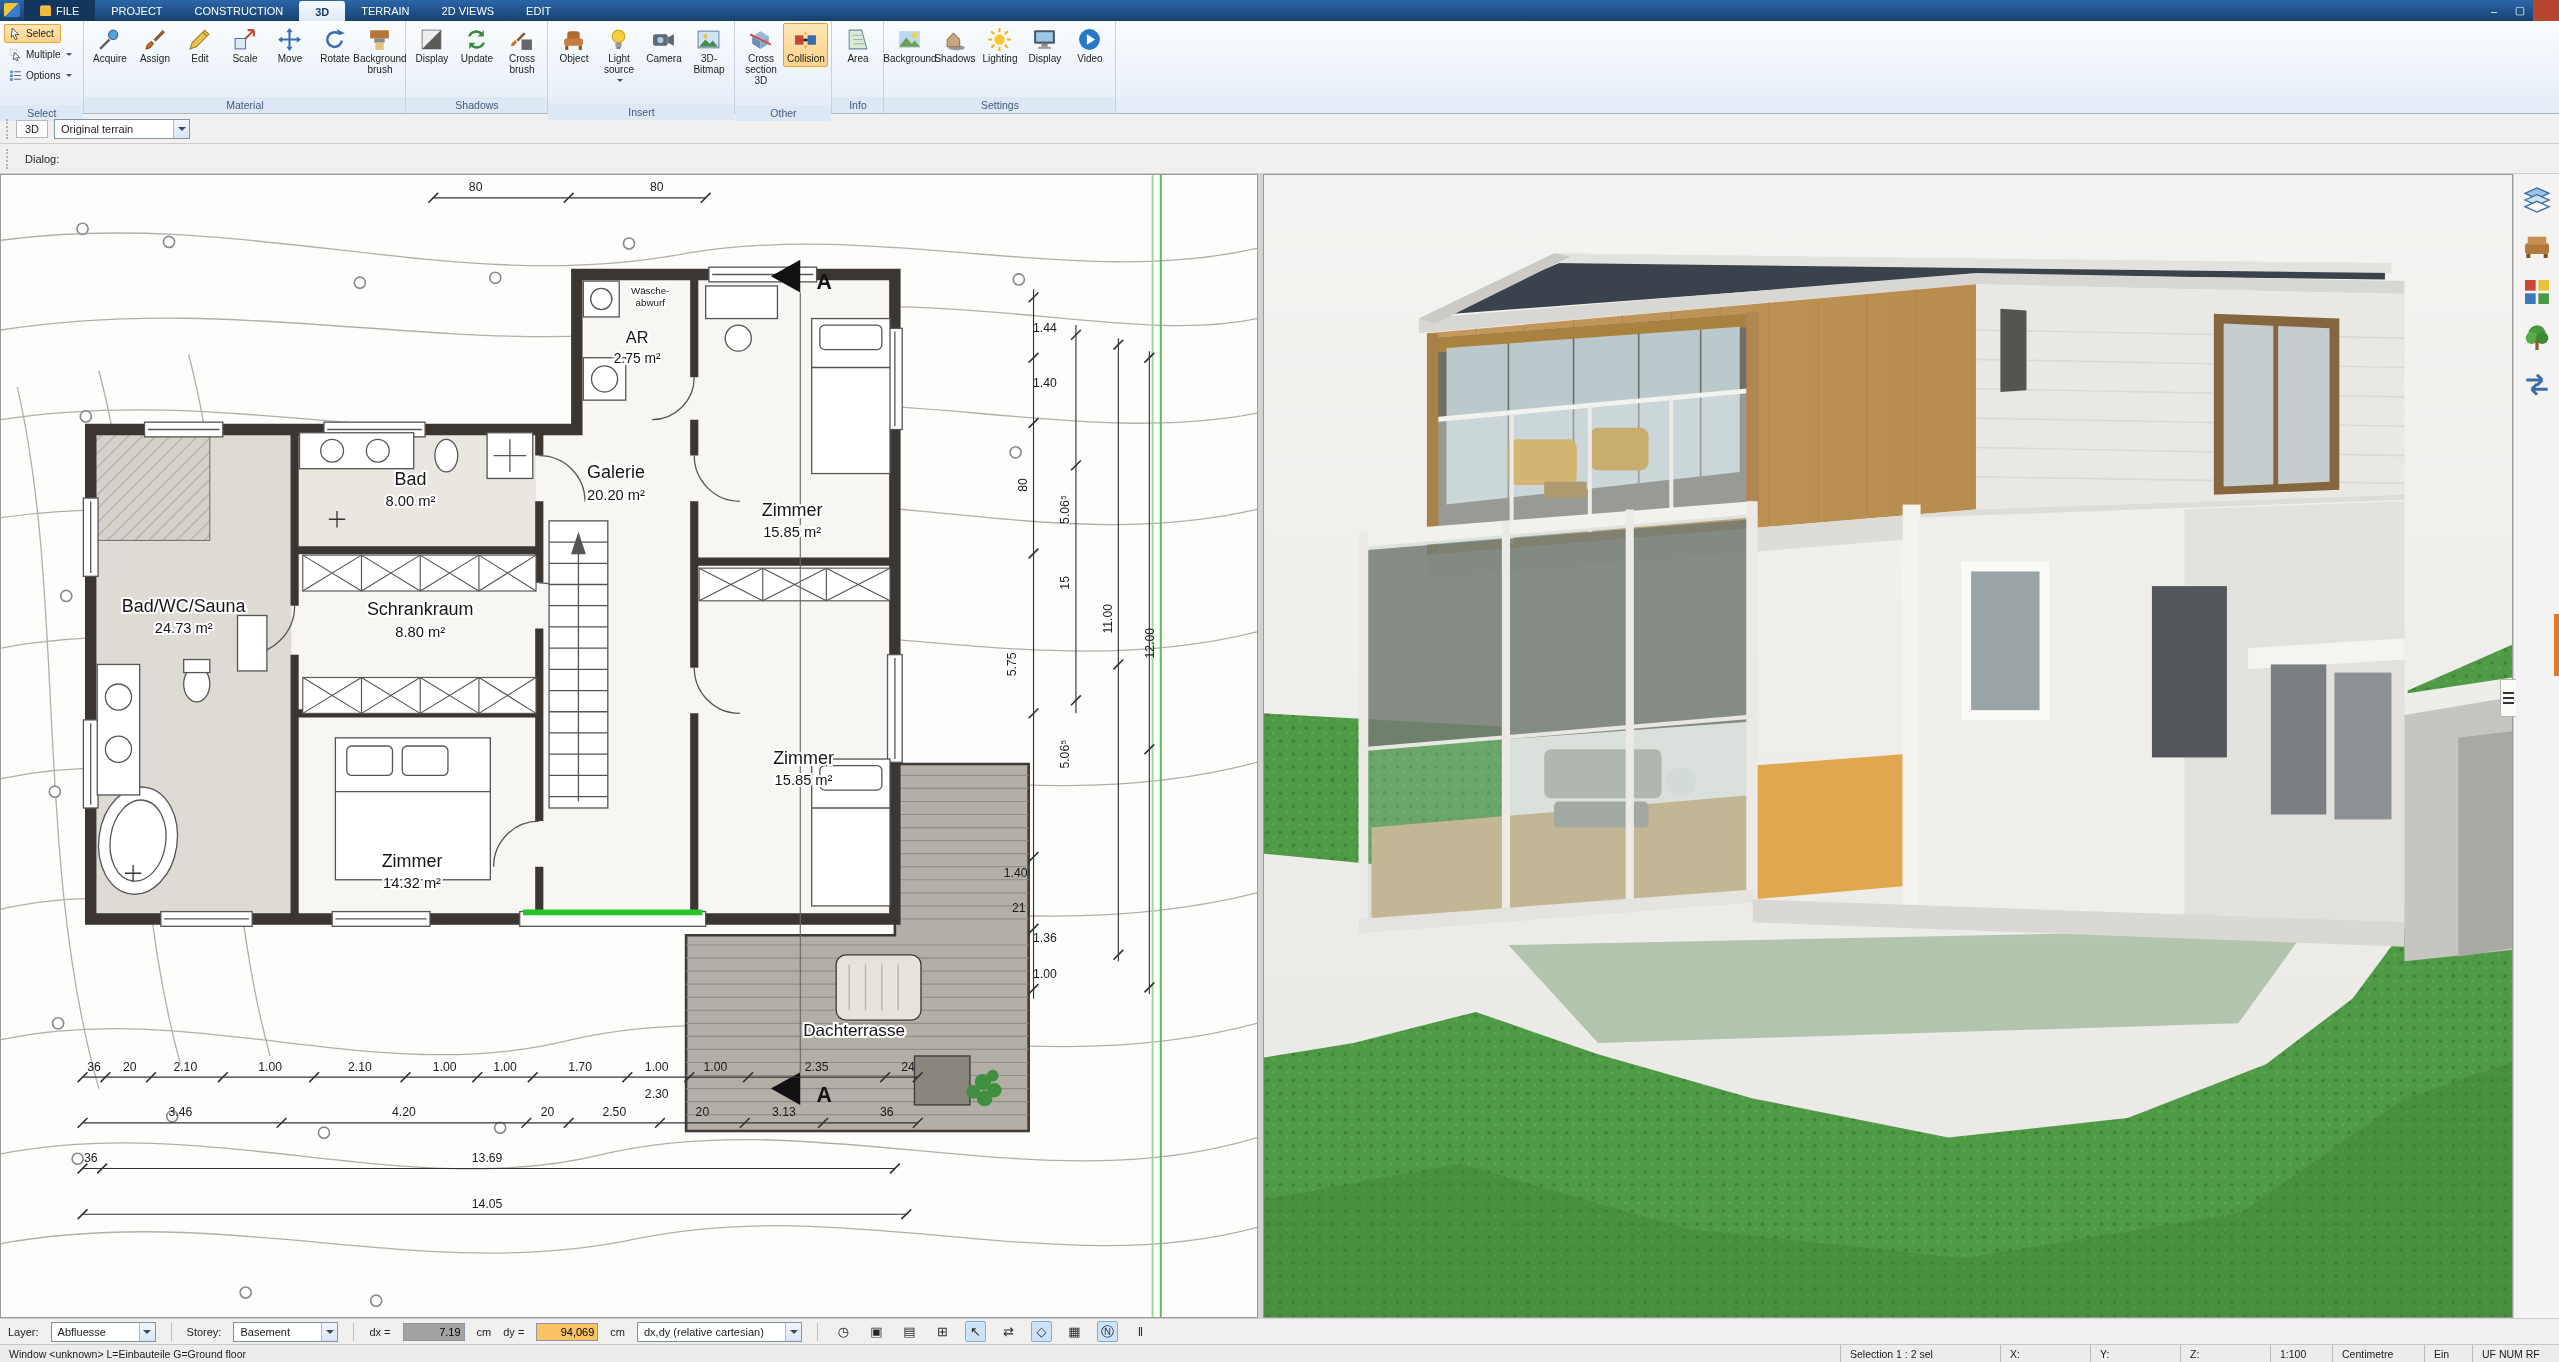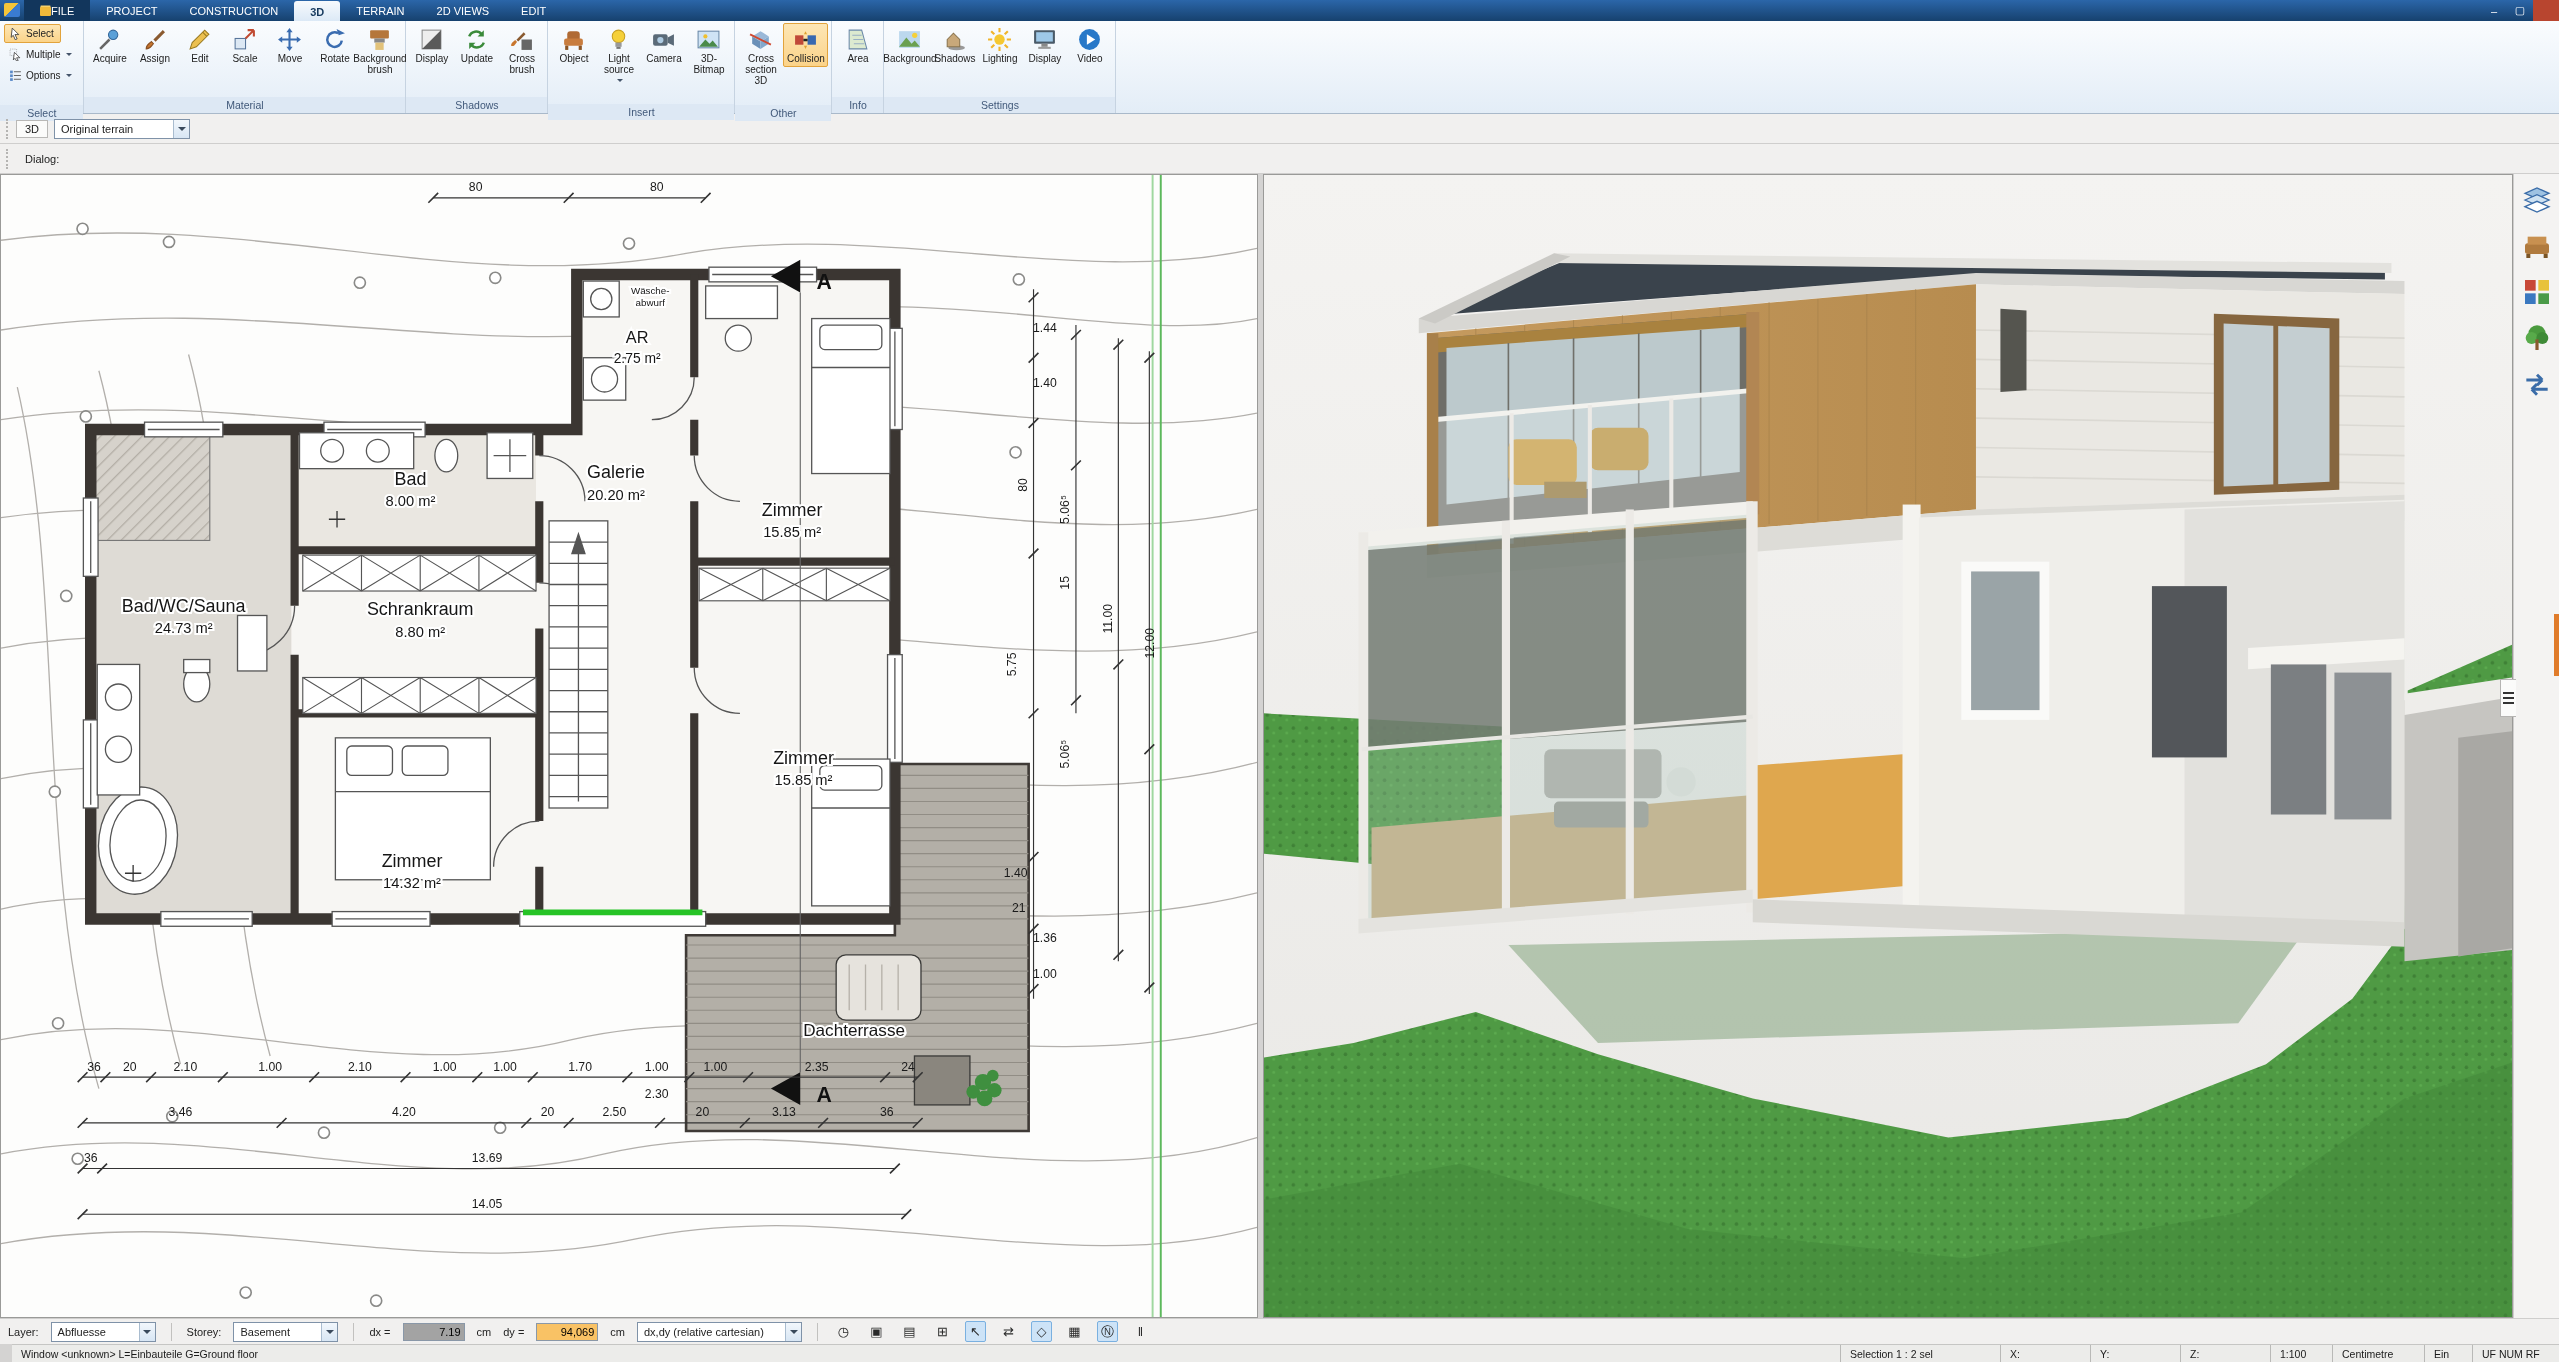--- a/index.html
+++ b/index.html
@@ -1,21 +1,21 @@
 <!DOCTYPE html>
 <html><head>
 <meta charset="utf-8">
 <style>
   * { margin:0; padding:0; box-sizing:border-box; }
   html,body { width:2559px; height:1362px; overflow:hidden; font-family:"Liberation Sans",sans-serif; background:#d4d3d2; }
 
   
   .titlebar { height:21px; background:linear-gradient(#2b66a9,#16416e); display:flex; align-items:stretch; color:#fff; font-size:11px; }
   .appicon { width:16px; height:14px; margin:3px 4px 0 4px; background:linear-gradient(135deg,#f5c53a 50%,#3a7bd0 50%); border-radius:2px; }
-  .tab { padding:4px 16px 3px 16px; cursor:default; white-space:nowrap; display:flex; align-items:center; }
+  .tab { padding:4px 16px 3px 16px; cursor:default; white-space:nowrap; display:flex; align-items:center; gap:5px; }
   .tab.file { background:#12365c; }
   .tab.active { background:linear-gradient(#f7fafd,#dcE9f6); color:#173a5e; border-radius:3px 3px 0 0; margin-top:1px; font-weight:bold; }
   .folder-ic { width:11px; height:9px; background:#f0b93a; border-radius:1px; box-shadow:0 -2px 0 -0.5px #f5d06a; }
   .tb-spacer { flex:1; }
   .winbtn { width:26px; display:flex; align-items:center; justify-content:center; font-size:11px; color:#fff; }
   .winbtn.close { background:#b8452f; }
 
   
   .ribbon { height:93px; background:linear-gradient(#fafcfe,#e3edf7); border-bottom:1px solid #a9b9ca; display:flex; }
   .rgroup { display:flex; flex-direction:column; border-right:1px solid #c6d3e1;gap:17px; }
@@ -56,21 +56,21 @@
   
   .bottombar { height:26px; background:#f1f0ef; border-top:1px solid #cfcecd; display:flex; align-items:center; gap:12px; padding:0 8px; font-size:11px; color:#222; }
   .bottombar input { height:18px; border:1px solid #8a98a8; font-size:11px; font-family:inherit; text-align:right; padding:0 3px; }
   .in-dx { width:62px; background:#a3a3a3; }
   .in-dy { width:62px; background:#f9c265; }
   .vsep { width:1px; height:18px; background:#c2c1bf; margin:0 3px; }
   .tbtn { width:21px; height:21px; border:1px solid transparent; border-radius:2px; display:flex; align-items:center; justify-content:center; font-size:13px; color:#2a2a2a; }
   .tbtn.pressed { background:#cde3f7; border-color:#7ab0e0; }
 
   
-  .statusbar { height:18px; background:#ececea; border-top:1px solid #c6c6c4; display:flex; font-size:10.5px; color:#1a1a1a; align-items:stretch;margin-left:12px; }
+  .statusbar { height:18px; background:#ececea; border-top:1px solid #c6c6c4; display:flex; font-size:10.5px; color:#1a1a1a; align-items:stretch; }
   .scell { border-right:1px solid #b9b9b7; padding:0 9px; display:flex; align-items:center; white-space:nowrap; }
   .scell.grow { flex:1; }
   .scell.fx90 { width:90px; }
 
   svg text { font-family:"Liberation Sans",sans-serif; }
 </style>
 </head>
 <body>
 
 <div class="titlebar">

